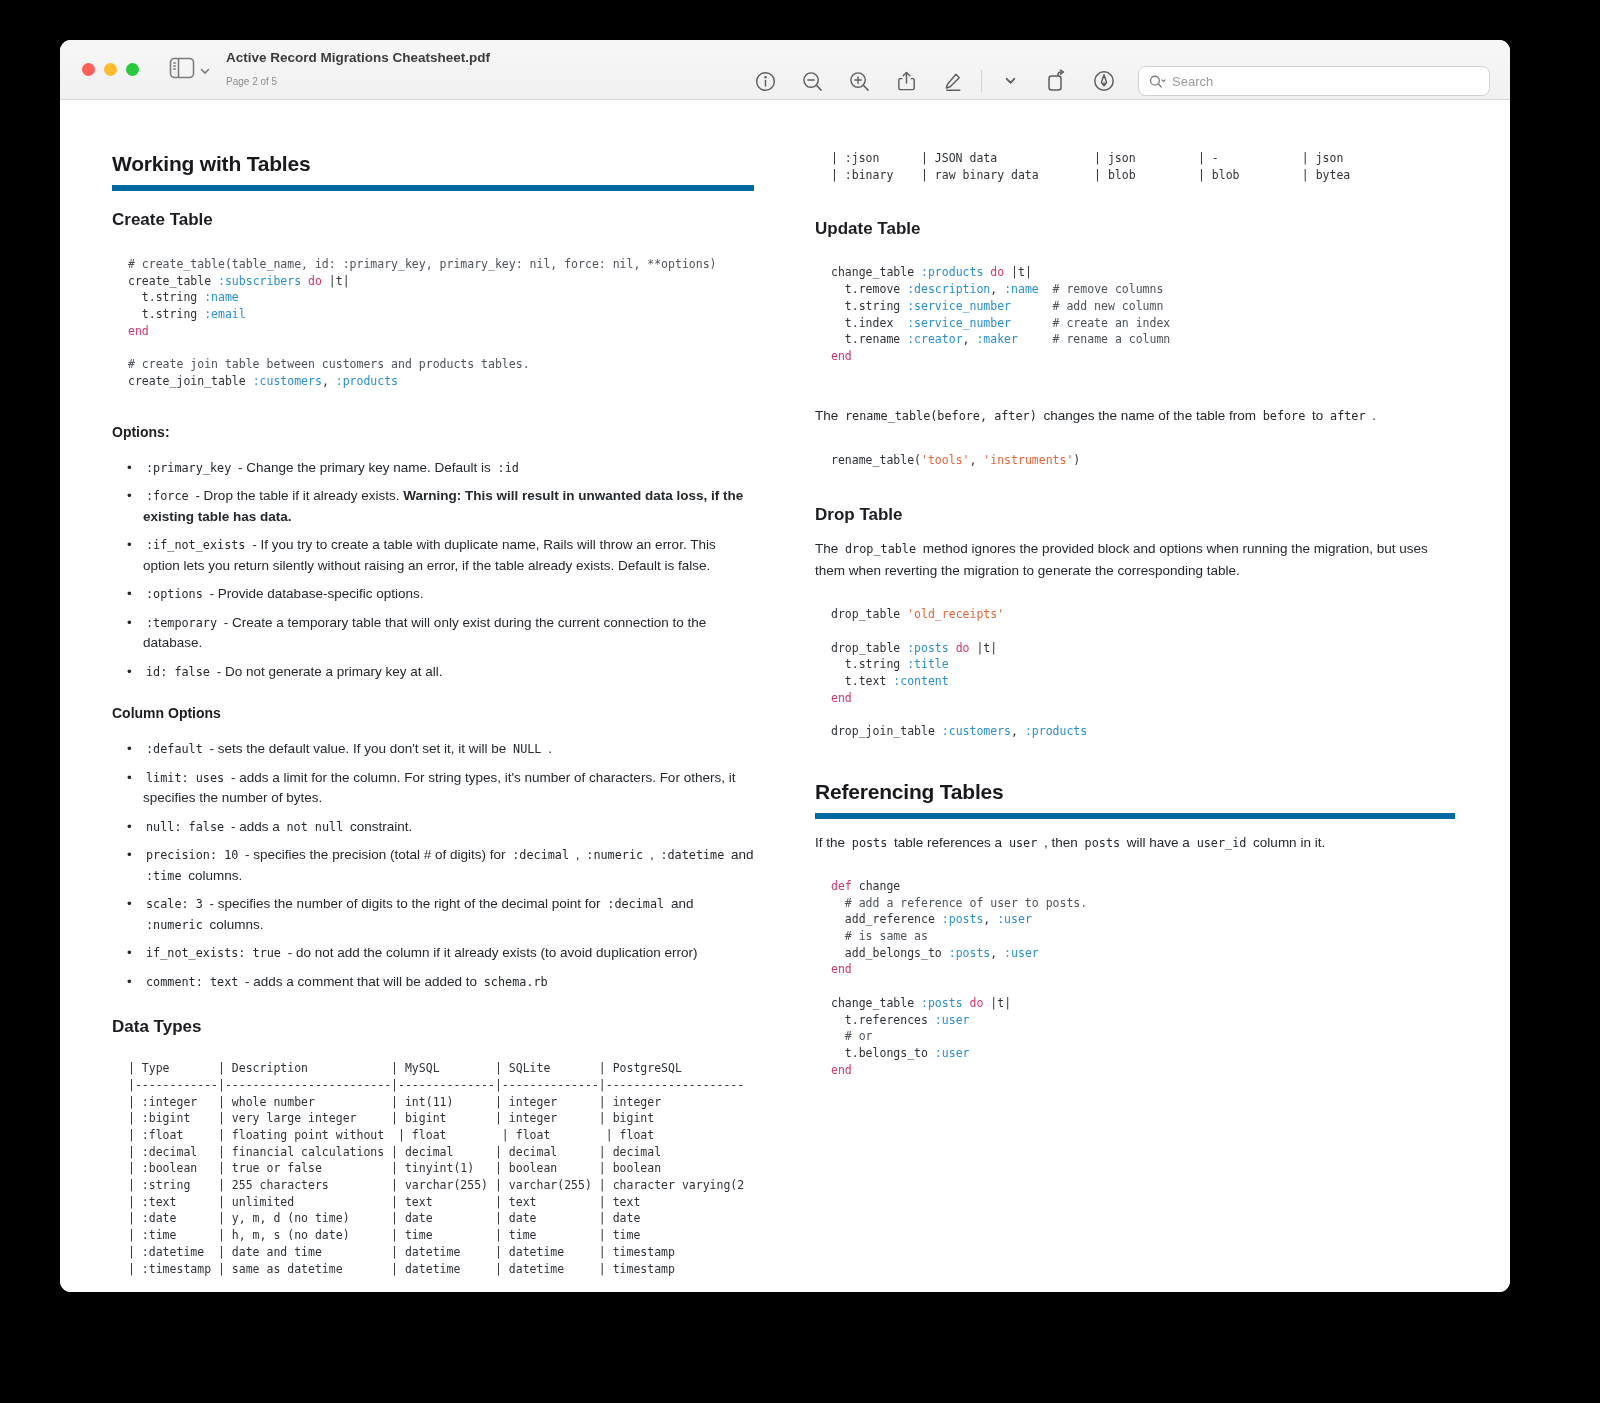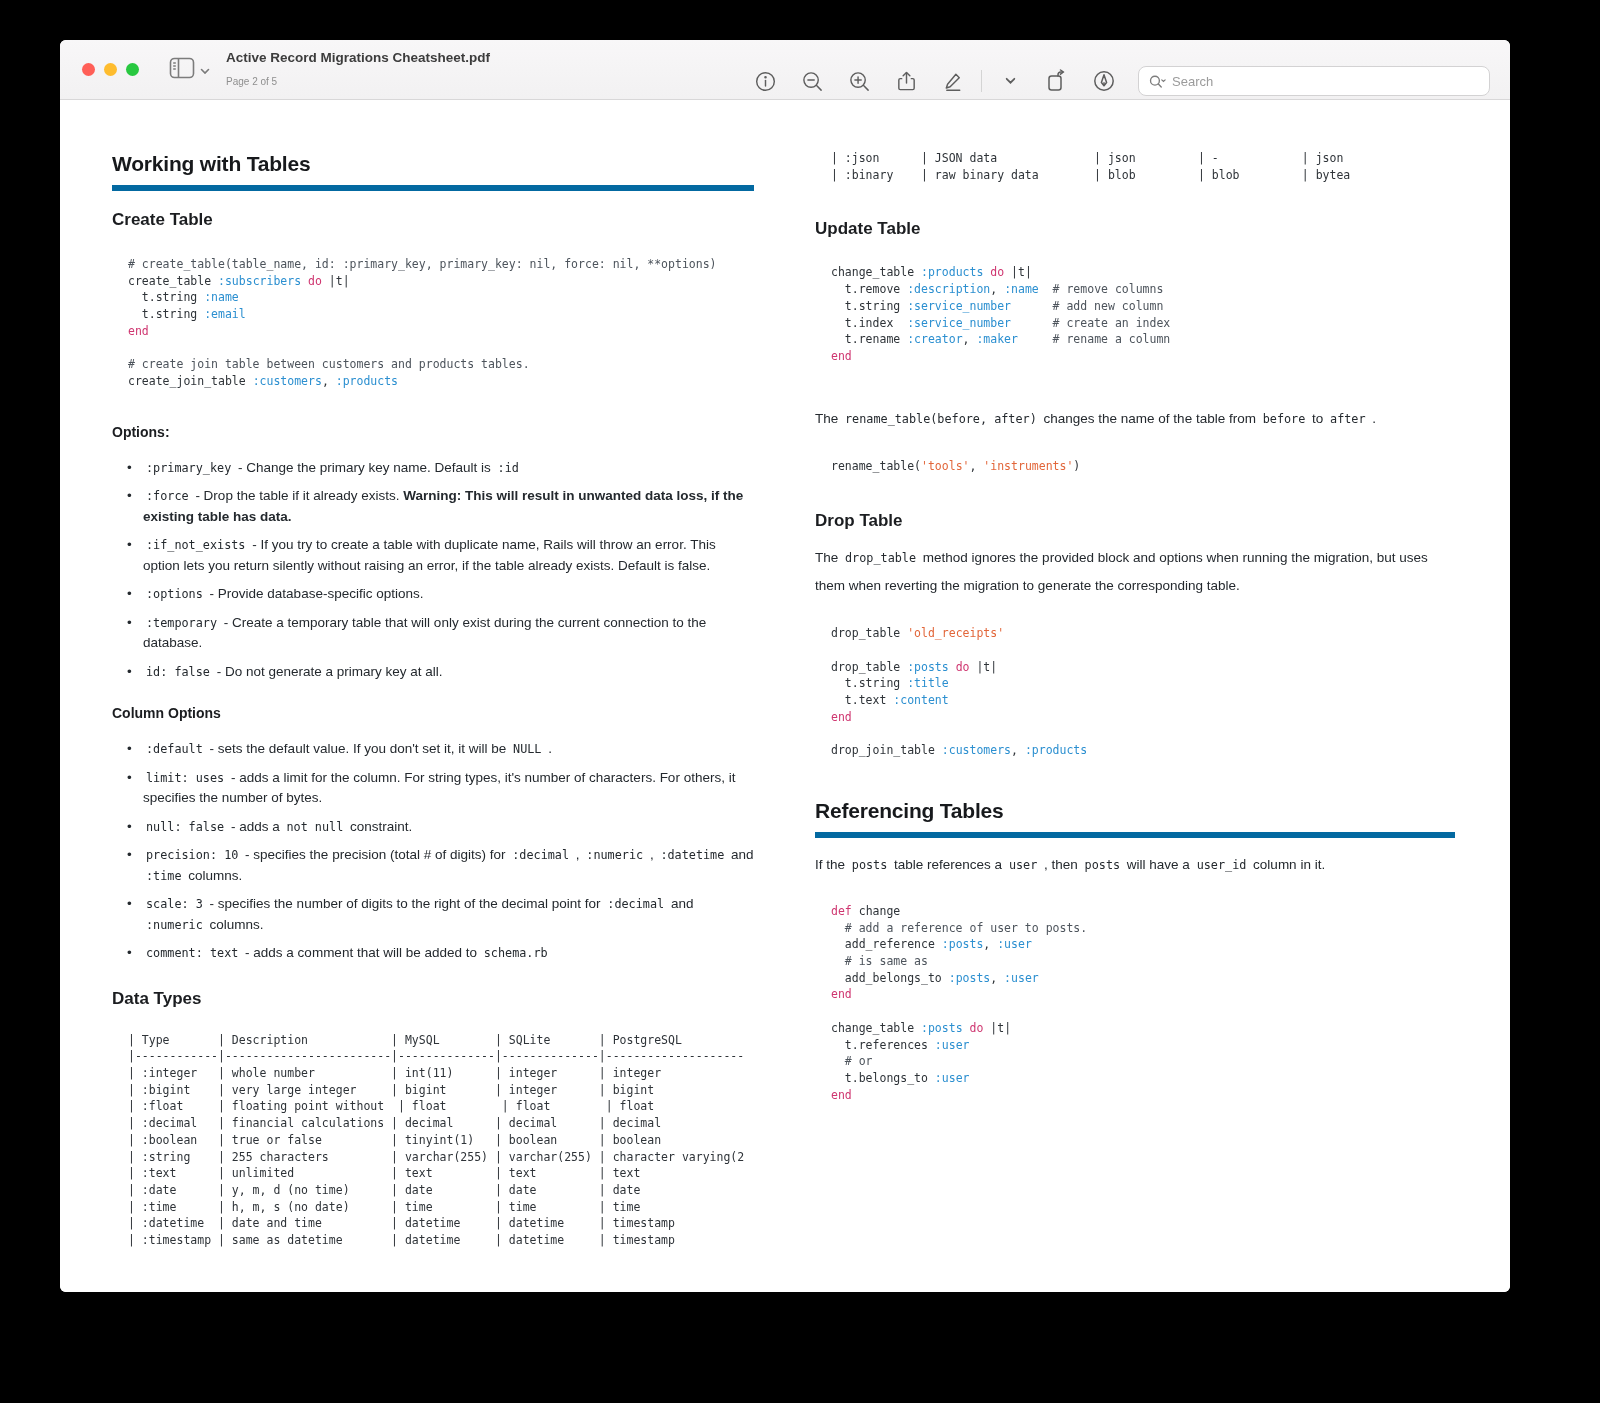--- a/index.html
+++ b/index.html
@@ -1,21 +1,21 @@
 <!DOCTYPE html>
 <html><head>
 <meta charset="utf-8">
 <style>
   * { box-sizing: border-box; margin: 0; padding: 0; }
   html,body { width:1600px; height:1403px; background:#000; font-family:"Liberation Sans", sans-serif; }
   body { position:relative; }
 
   .window {
     position:absolute; left:60px; top:40px; width:1450px; height:1252px;
-    background:#fff; border-radius:6px; overflow:hidden;
+    background:#fff; border-radius:11px; overflow:hidden;
     box-shadow:0 20px 60px rgba(0,0,0,.6);
   }
 
   
   .titlebar {
     position:relative; height:60px; background:linear-gradient(#f8f7f8,#f2f1f2);
     border-bottom:1px solid #d8d7d8; display:flex; align-items:center; padding:0 20px 0 22px;
   }
   .traffic { display:flex; gap:9px; align-items:center; }
   .tl { width:13px; height:13px; border-radius:50%; }
@@ -42,21 +42,21 @@
   .content { position:absolute; left:0; right:0; top:60px; bottom:0; background:#fff; }
   .col { position:absolute; color:#24292e; }
   .col-left  { left:52px;  top:52px; width:642px; }
   .col-right { left:755px; top:50px; width:640px; }
 
   h1.doc { font-size:21px; font-weight:700; color:#17191c; letter-spacing:-.2px;
            padding-bottom:9px; border-bottom:6px solid #0369a1; margin-bottom:19px; }
   h2.doc { font-size:17px; font-weight:700; color:#1b1d20; }
   .h4lbl  { font-size:14px; font-weight:700; color:#1b1d20; }
 
-  .para { font-size:13.5px; line-height:28px; color:#24292e; }
+  .para { font-size:13.5px; line-height:21px; color:#24292e; }
 
   .code { font-family:"DejaVu Sans Mono", monospace; font-size:11.5px; line-height:16.7px;
           padding-left:16px; color:#2e3338; }
   .cl { white-space:pre; min-height:16.7px; }
   .t-pln { color:#2e3338; }
   .t-sym { color:#2b8fd0; }
   .t-kw  { color:#cf3670; }
   .t-str { color:#e2663a; }
   .t-com { color:#4d545c; }
 
@@ -202,20 +202,21 @@
           <li><span class="seg-c">id: false</span><span class="seg-p"> - Do not generate a primary key at all.</span></li>
         </ul>
 
       <div class="h4lbl mb18">Column Options</div>
       <ul class="bullets mb25">
           <li><span class="seg-c">:default</span><span class="seg-p"> - sets the default value. If you don't set it, it will be </span><span class="seg-c">NULL</span><span class="seg-p"> .</span></li>
           <li><span class="seg-c">limit: uses</span><span class="seg-p"> - adds a limit for the column. For string types, it's number of characters. For others, it specifies the number of bytes.</span></li>
           <li><span class="seg-c">null: false</span><span class="seg-p"> - adds a </span><span class="seg-c">not null</span><span class="seg-p"> constraint.</span></li>
           <li><span class="seg-c">precision: 10</span><span class="seg-p"> - specifies the precision (total # of digits) for </span><span class="seg-c">:decimal</span><span class="seg-p"> , </span><span class="seg-c">:numeric</span><span class="seg-p"> , </span><span class="seg-c">:datetime</span><span class="seg-p"> and </span><span class="seg-c">:time</span><span class="seg-p"> columns.</span></li>
           <li><span class="seg-c">scale: 3</span><span class="seg-p"> - specifies the number of digits to the right of the decimal point for </span><span class="seg-c">:decimal</span><span class="seg-p"> and </span><span class="seg-c">:numeric</span><span class="seg-p"> columns.</span></li>
+          <li><span class="seg-c">if_not_exists: true</span><span class="seg-p"> - do not add the column if it already exists (to avoid duplication error)</span></li>
           <li><span class="seg-c">comment: text</span><span class="seg-p"> - adds a comment that will be added to </span><span class="seg-c">schema.rb</span></li>
         </ul>
 
       <h2 class="doc mb23">Data Types</h2>
       <div class="code">
           <div class="cl"><span class="t-pln">| Type       | Description            | MySQL        | SQLite       | PostgreSQL</span></div>
           <div class="cl"><span class="t-pln">|------------|------------------------|--------------|--------------|--------------------</span></div>
           <div class="cl"><span class="t-pln">| :integer   | whole number           | int(11)      | integer      | integer</span></div>
           <div class="cl"><span class="t-pln">| :bigint    | very large integer     | bigint       | integer      | bigint</span></div>
           <div class="cl"><span class="t-pln">| :float     | floating point without  | float        | float        | float</span></div>

